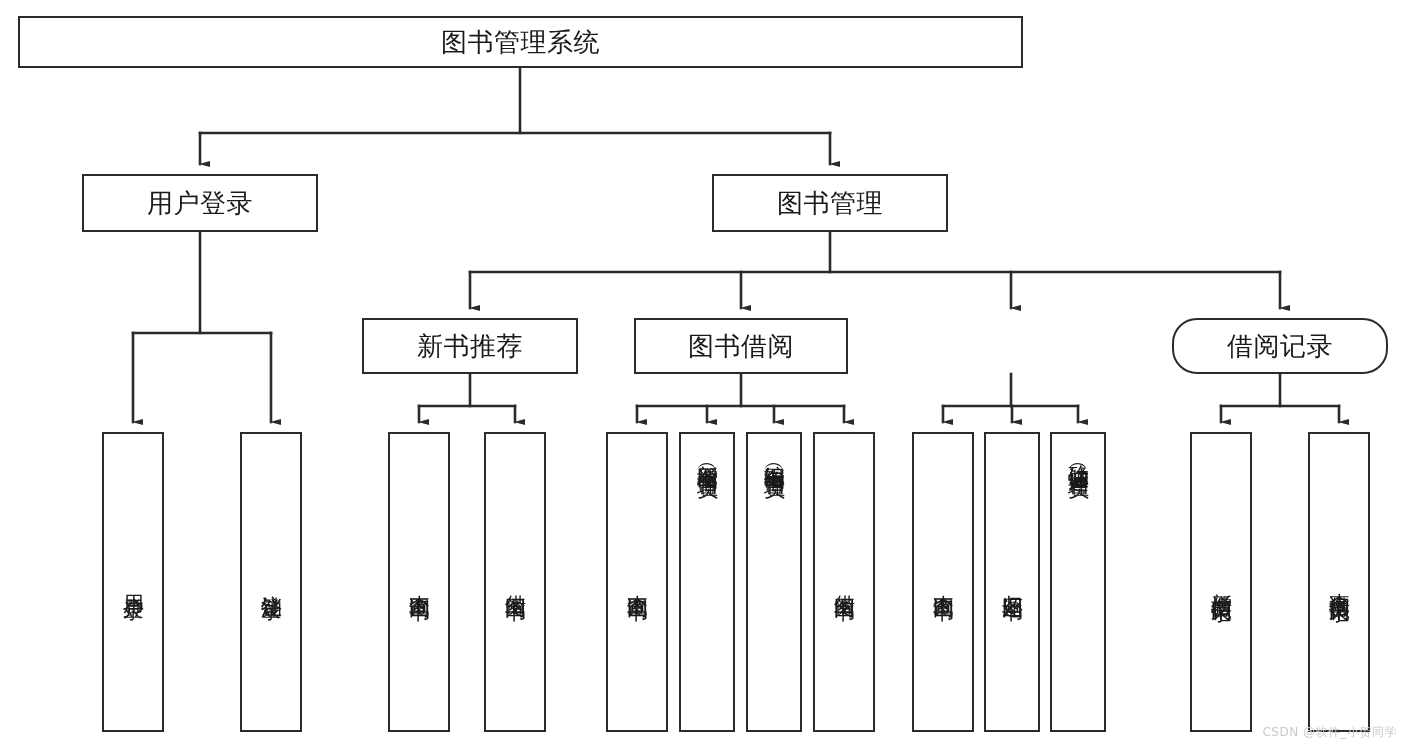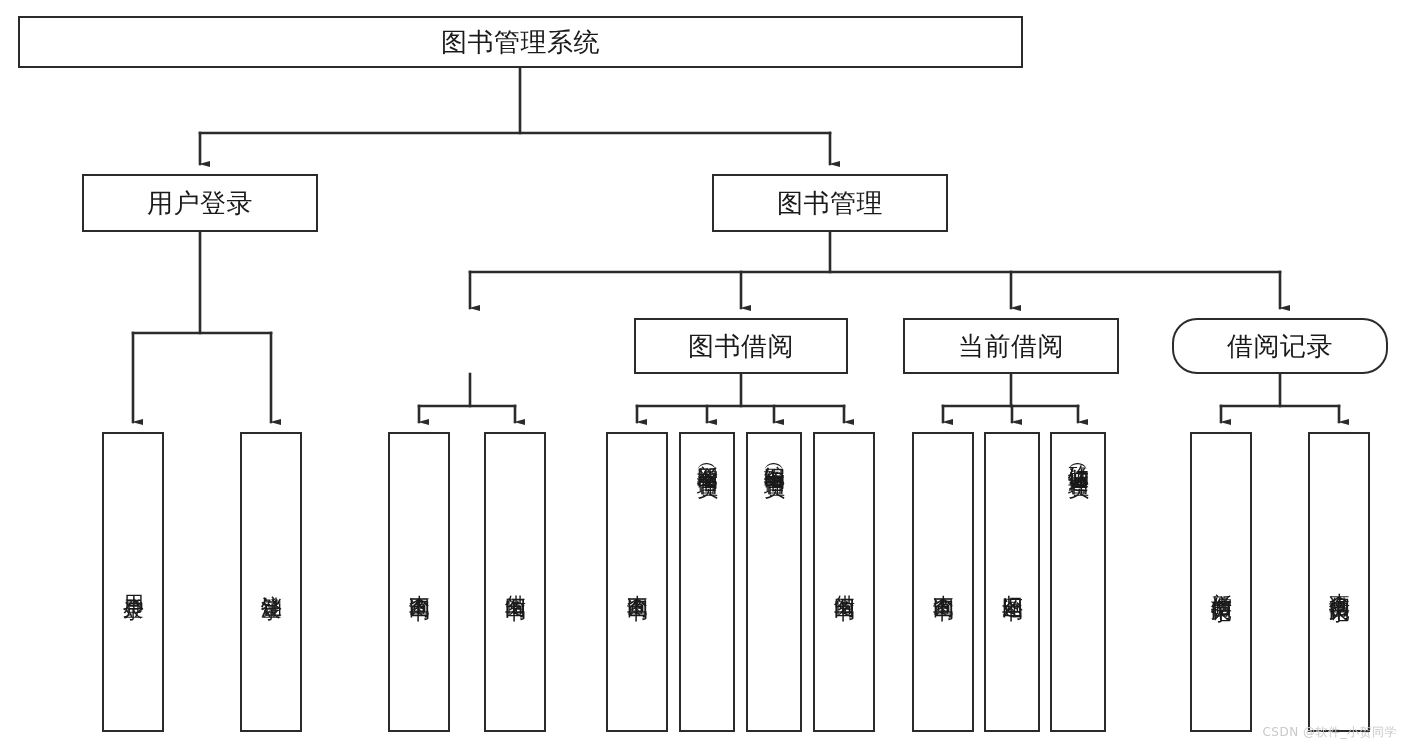--- a/index.html
+++ b/index.html
@@ -126,25 +126,25 @@
     <span>图书管理系统</span>
   </div>
 
   <div class="node h" id="node-l2-0" style="left: 82px; top: 174px; width: 236px; height: 58px;">
     <span>用户登录</span>
   </div>
   <div class="node h" id="node-l2-1" style="left: 712px; top: 174px; width: 236px; height: 58px;">
     <span>图书管理</span>
   </div>
 
+  <div class="node h" id="node-l3-0" style="left: 362px; top: 318px; width: 216px; height: 56px;">
+    <span>新书推荐</span>
+  </div>
   <div class="node h" id="node-l3-1" style="left: 634px; top: 318px; width: 214px; height: 56px;">
     <span>图书借阅</span>
-  </div>
-  <div class="node h" id="node-l3-2" style="left: 903px; top: 318px; width: 216px; height: 56px;">
-    <span>当前借阅</span>
   </div>
   <div class="node h" id="node-l3-3" style="left: 1172px; top: 318px; width: 216px; height: 56px; border-radius: 25px;">
     <span>借阅记录</span>
   </div>
 
   <div class="node v vcenter" id="leaf-0" style="left: 102px; top: 432px; width: 62px; height: 300px;">
     <span class="vlabel">用户登录</span>
   </div>
   <div class="node v vcenter" id="leaf-1" style="left: 240px; top: 432px; width: 62px; height: 300px;">
     <span class="vlabel">注销登录</span>

